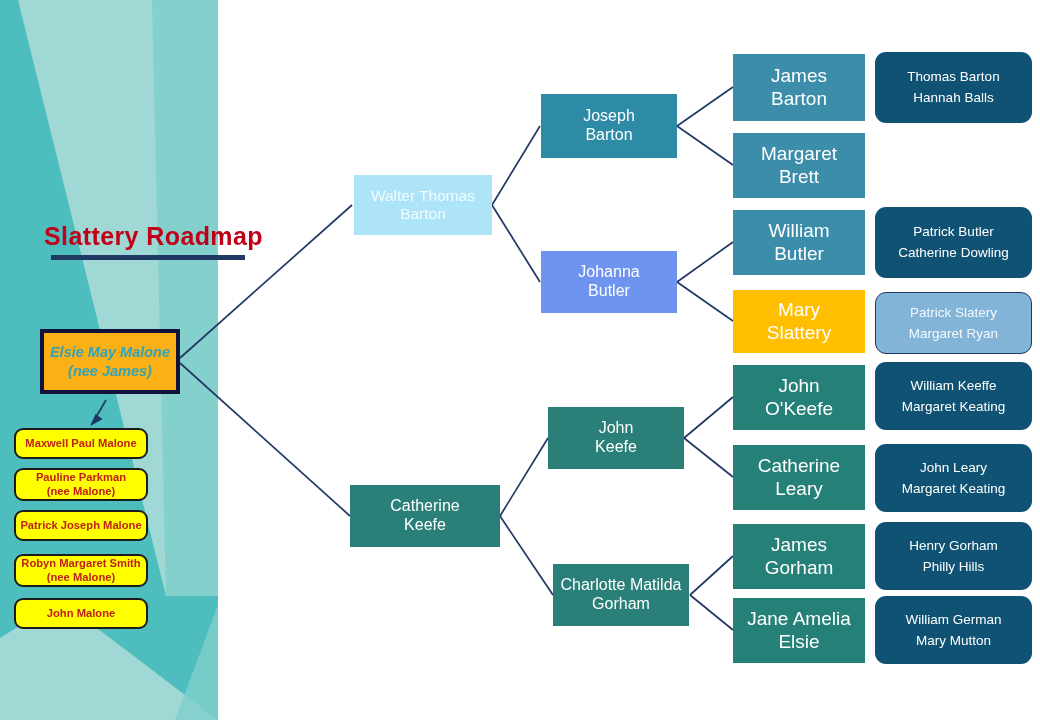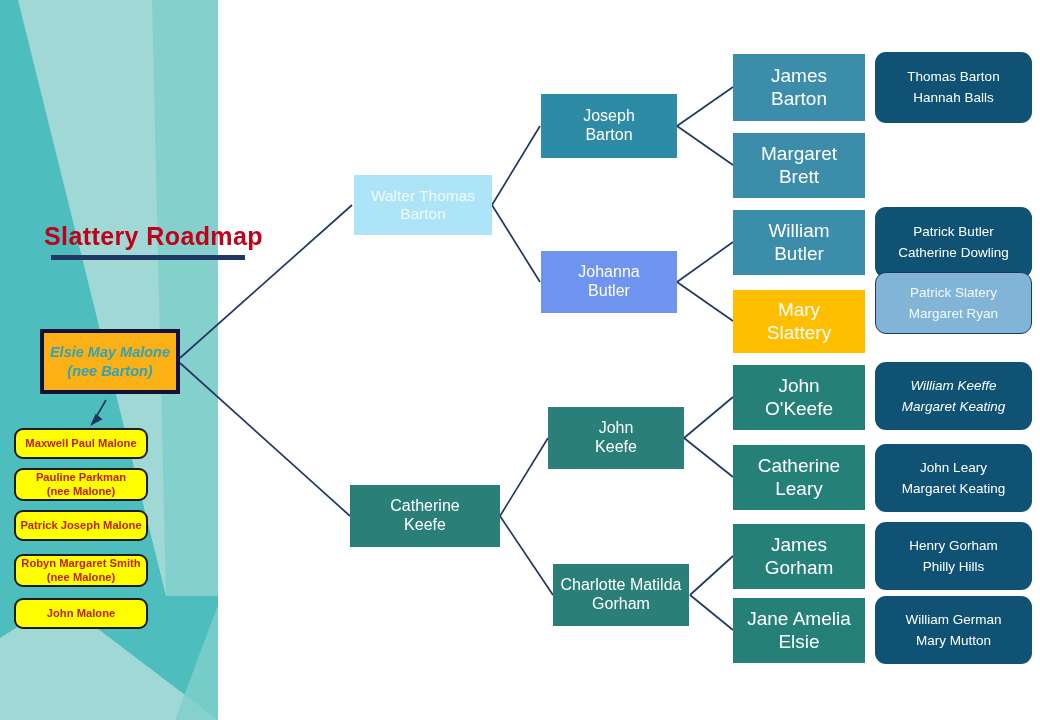--- a/index.html
+++ b/index.html
@@ -151,21 +151,21 @@
     </g>
   </svg>
 
   <div id="title-wrap">
     <div id="title-text">Slattery  Roadmap</div>
     <div id="title-rule"></div>
   </div>
 
   <div class="node n-elsie" style="left:40px; top:329px; width:140px; height:65px;">
     <span class="line">Elsie May Malone</span>
-    <span class="line">(nee Barton)</span>
+    <span class="line">(nee James)</span>
   </div>
 
   <div class="node child" style="left:14px; top:428px; width:134px; height:31px;">
     <span class="line">Maxwell Paul Malone</span>
   </div>
   <div class="node child" style="left:14px; top:468px; width:134px; height:33px;">
     <span class="line">Pauline  Parkman</span>
     <span class="line">(nee Malone)</span>
   </div>
   <div class="node child" style="left:14px; top:510px; width:134px; height:31px;">
@@ -239,25 +239,25 @@
   </div>
 
   <div class="node c4 navy" style="left:875px; top:52px; width:157px; height:71px;">
     <span class="line">Thomas  Barton</span>
     <span class="line">Hannah  Balls</span>
   </div>
   <div class="node c4 navy" style="left:875px; top:207px; width:157px; height:71px;">
     <span class="line">Patrick Butler</span>
     <span class="line">Catherine  Dowling</span>
   </div>
-  <div class="node c4 lightblue" style="left:875px; top:272px; width:157px; height:62px;">
+  <div class="node c4 lightblue" style="left:875px; top:292px; width:157px; height:62px;">
     <span class="line">Patrick Slatery</span>
     <span class="line">Margaret  Ryan</span>
   </div>
-  <div class="node c4 navy" style="left:875px; top:362px; width:157px; height:68px;font-style:italic;">
+  <div class="node c4 navy" style="left:875px; top:362px; width:157px; height:68px;">
     <span class="line">William Keeffe</span>
     <span class="line">Margaret  Keating</span>
   </div>
   <div class="node c4 navy" style="left:875px; top:444px; width:157px; height:68px;">
     <span class="line">John Leary</span>
     <span class="line">Margaret  Keating</span>
   </div>
   <div class="node c4 navy" style="left:875px; top:522px; width:157px; height:68px;">
     <span class="line">Henry  Gorham</span>
     <span class="line">Philly Hills</span>

